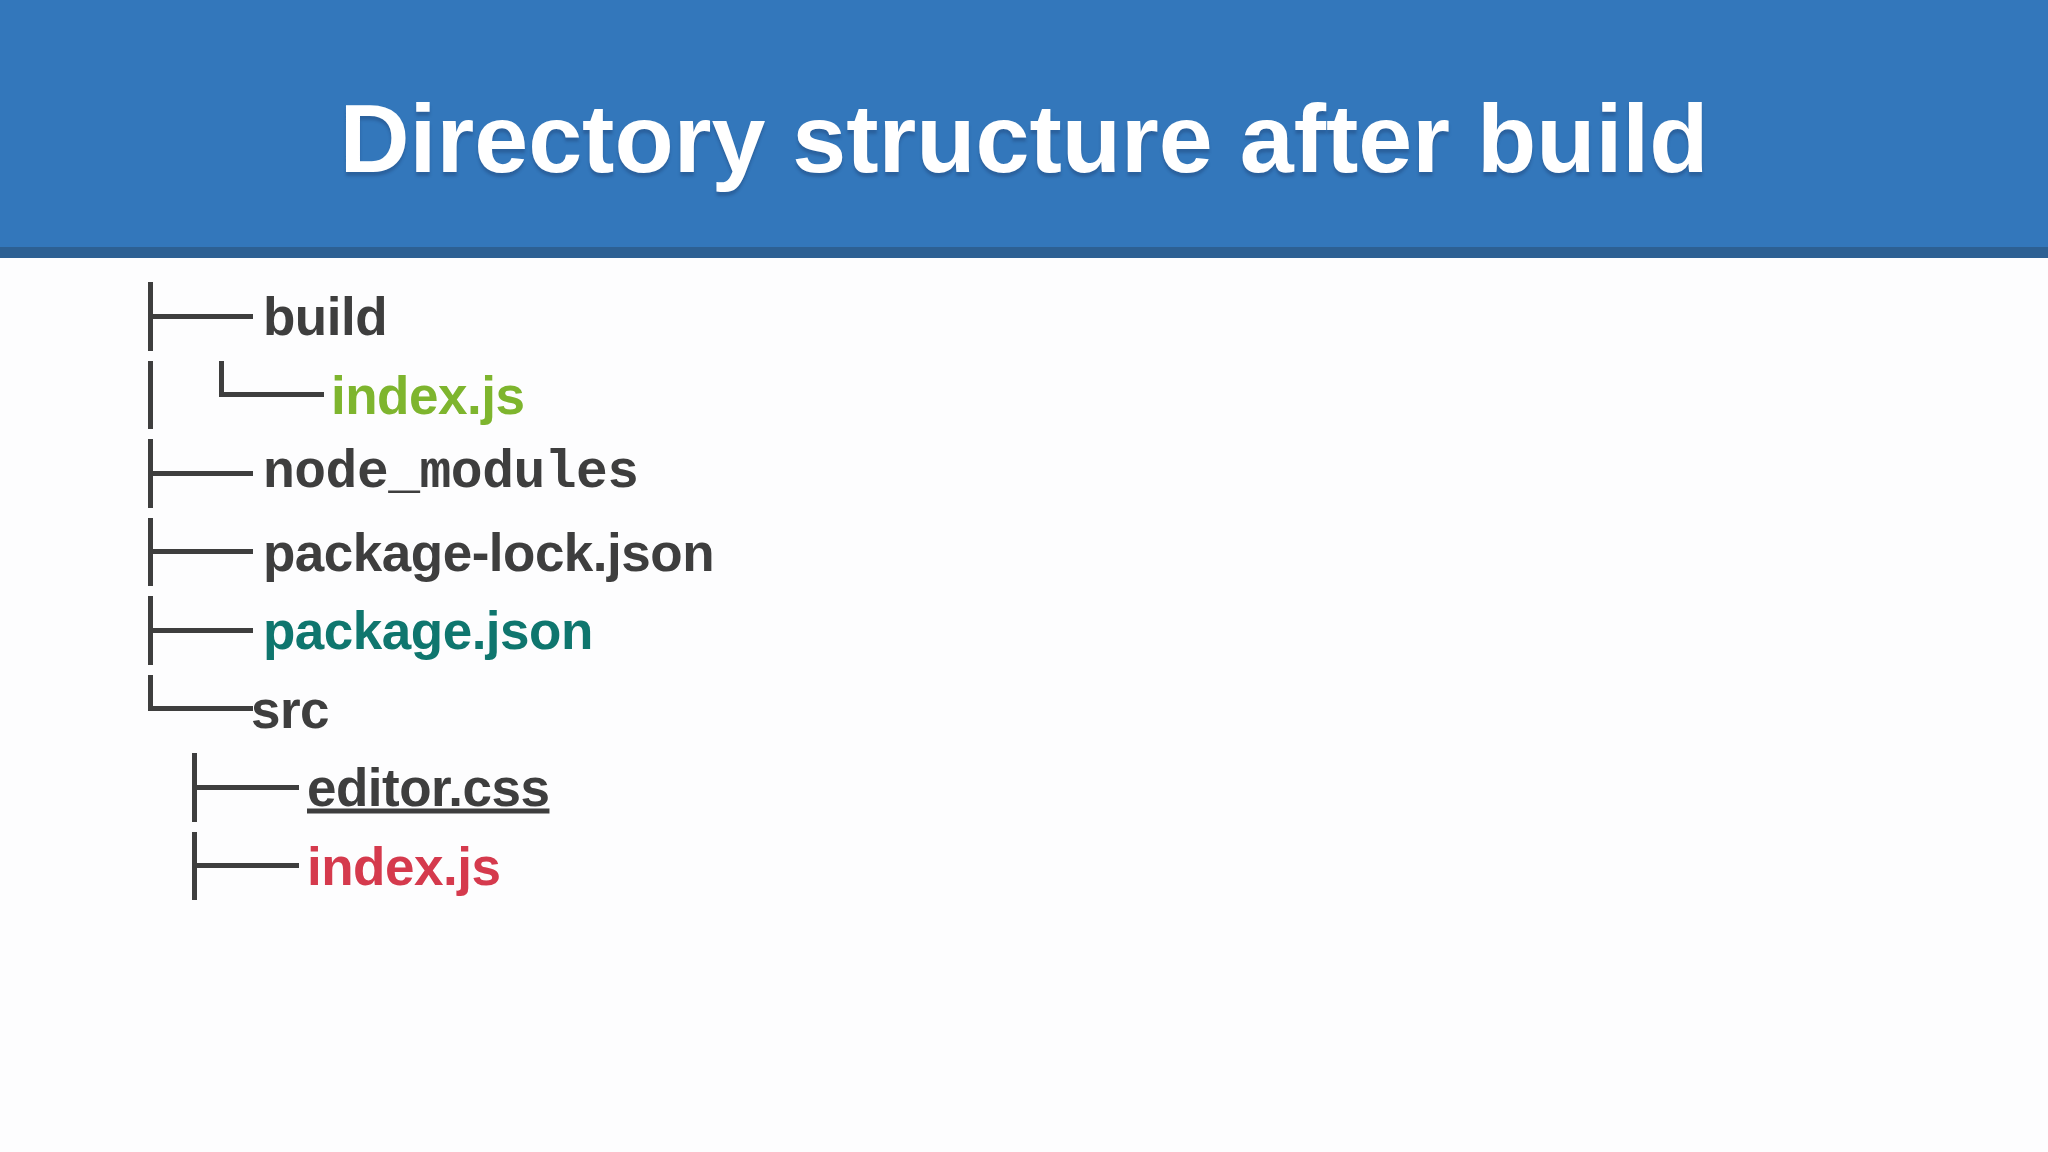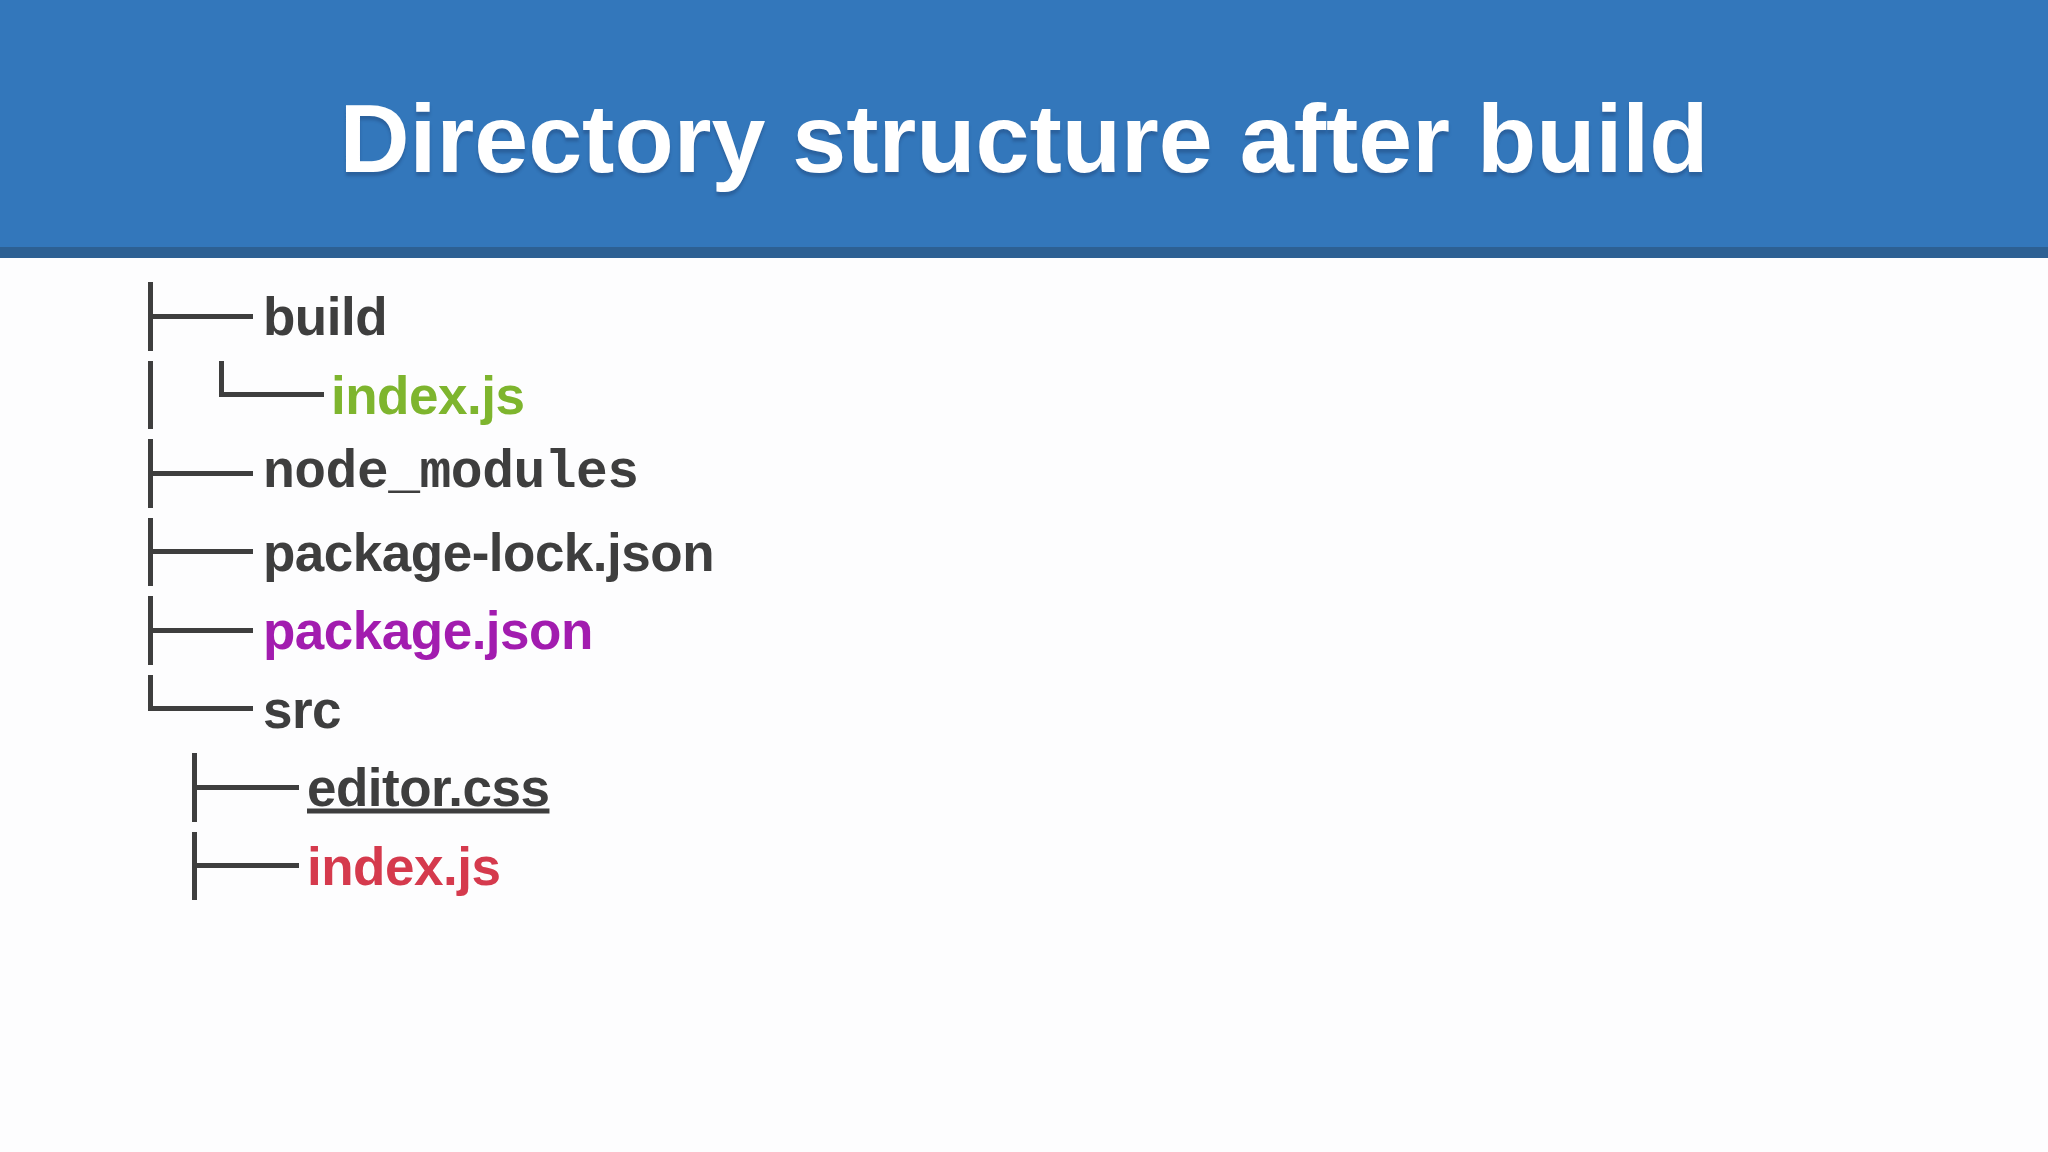--- a/index.html
+++ b/index.html
@@ -69,26 +69,26 @@
         <span class="tree-label" style="left: 263px; color: rgb(62, 62, 62);">node_modules</span>
       </div>
       <div class="tree-row" style="top: 512.5px;">
         <div class="tree-line" style="left: 148px; top: 5px; width: 5px; height: 68.5px; background: rgb(62, 62, 62);"></div>
         <div class="tree-line" style="left: 148px; top: 36.75px; width: 105px; height: 5px; background: rgb(62, 62, 62);"></div>
         <span class="tree-label" style="left: 263px; color: rgb(62, 62, 62); text-align: center;">package-lock.json</span>
       </div>
       <div class="tree-row" style="top: 591px;">
         <div class="tree-line" style="left: 148px; top: 5px; width: 5px; height: 68.5px; background: rgb(62, 62, 62);"></div>
         <div class="tree-line" style="left: 148px; top: 36.75px; width: 105px; height: 5px; background: rgb(62, 62, 62);"></div>
-        <span class="tree-label" style="left: 263px; color: #a21caf;">package.json</span>
+        <span class="tree-label" style="left: 263px; color: #0f766e;">package.json</span>
       </div>
       <div class="tree-row" style="top: 669.5px;">
         <div class="tree-line" style="left: 148px; top: 5px; width: 5px; height: 36.75px; background: rgb(62, 62, 62);"></div>
         <div class="tree-line" style="left: 148px; top: 36.75px; width: 105px; height: 5px; background: rgb(62, 62, 62);"></div>
-        <span class="tree-label" style="left: 263px; color: rgb(62, 62, 62);">src</span>
+        <span class="tree-label" style="left: 251px; color: rgb(62, 62, 62);">src</span>
       </div>
       <div class="tree-row" style="top: 748px;">
         <div class="tree-line" style="left: 192px; top: 5px; width: 5px; height: 68.5px; background: rgb(62, 62, 62);"></div>
         <div class="tree-line" style="left: 192px; top: 36.75px; width: 107px; height: 5px; background: rgb(62, 62, 62);"></div>
         <span class="tree-label" style="left: 307px; color: rgb(62, 62, 62); text-decoration: underline;">editor.css</span>
       </div>
       <div class="tree-row" style="top: 826.5px;">
         <div class="tree-line" style="left: 192px; top: 5px; width: 5px; height: 68.5px; background: rgb(62, 62, 62);"></div>
         <div class="tree-line" style="left: 192px; top: 36.75px; width: 107px; height: 5px; background: rgb(62, 62, 62);"></div>
         <span class="tree-label" style="left: 307px; color: rgb(213, 58, 77);">index.js</span>

